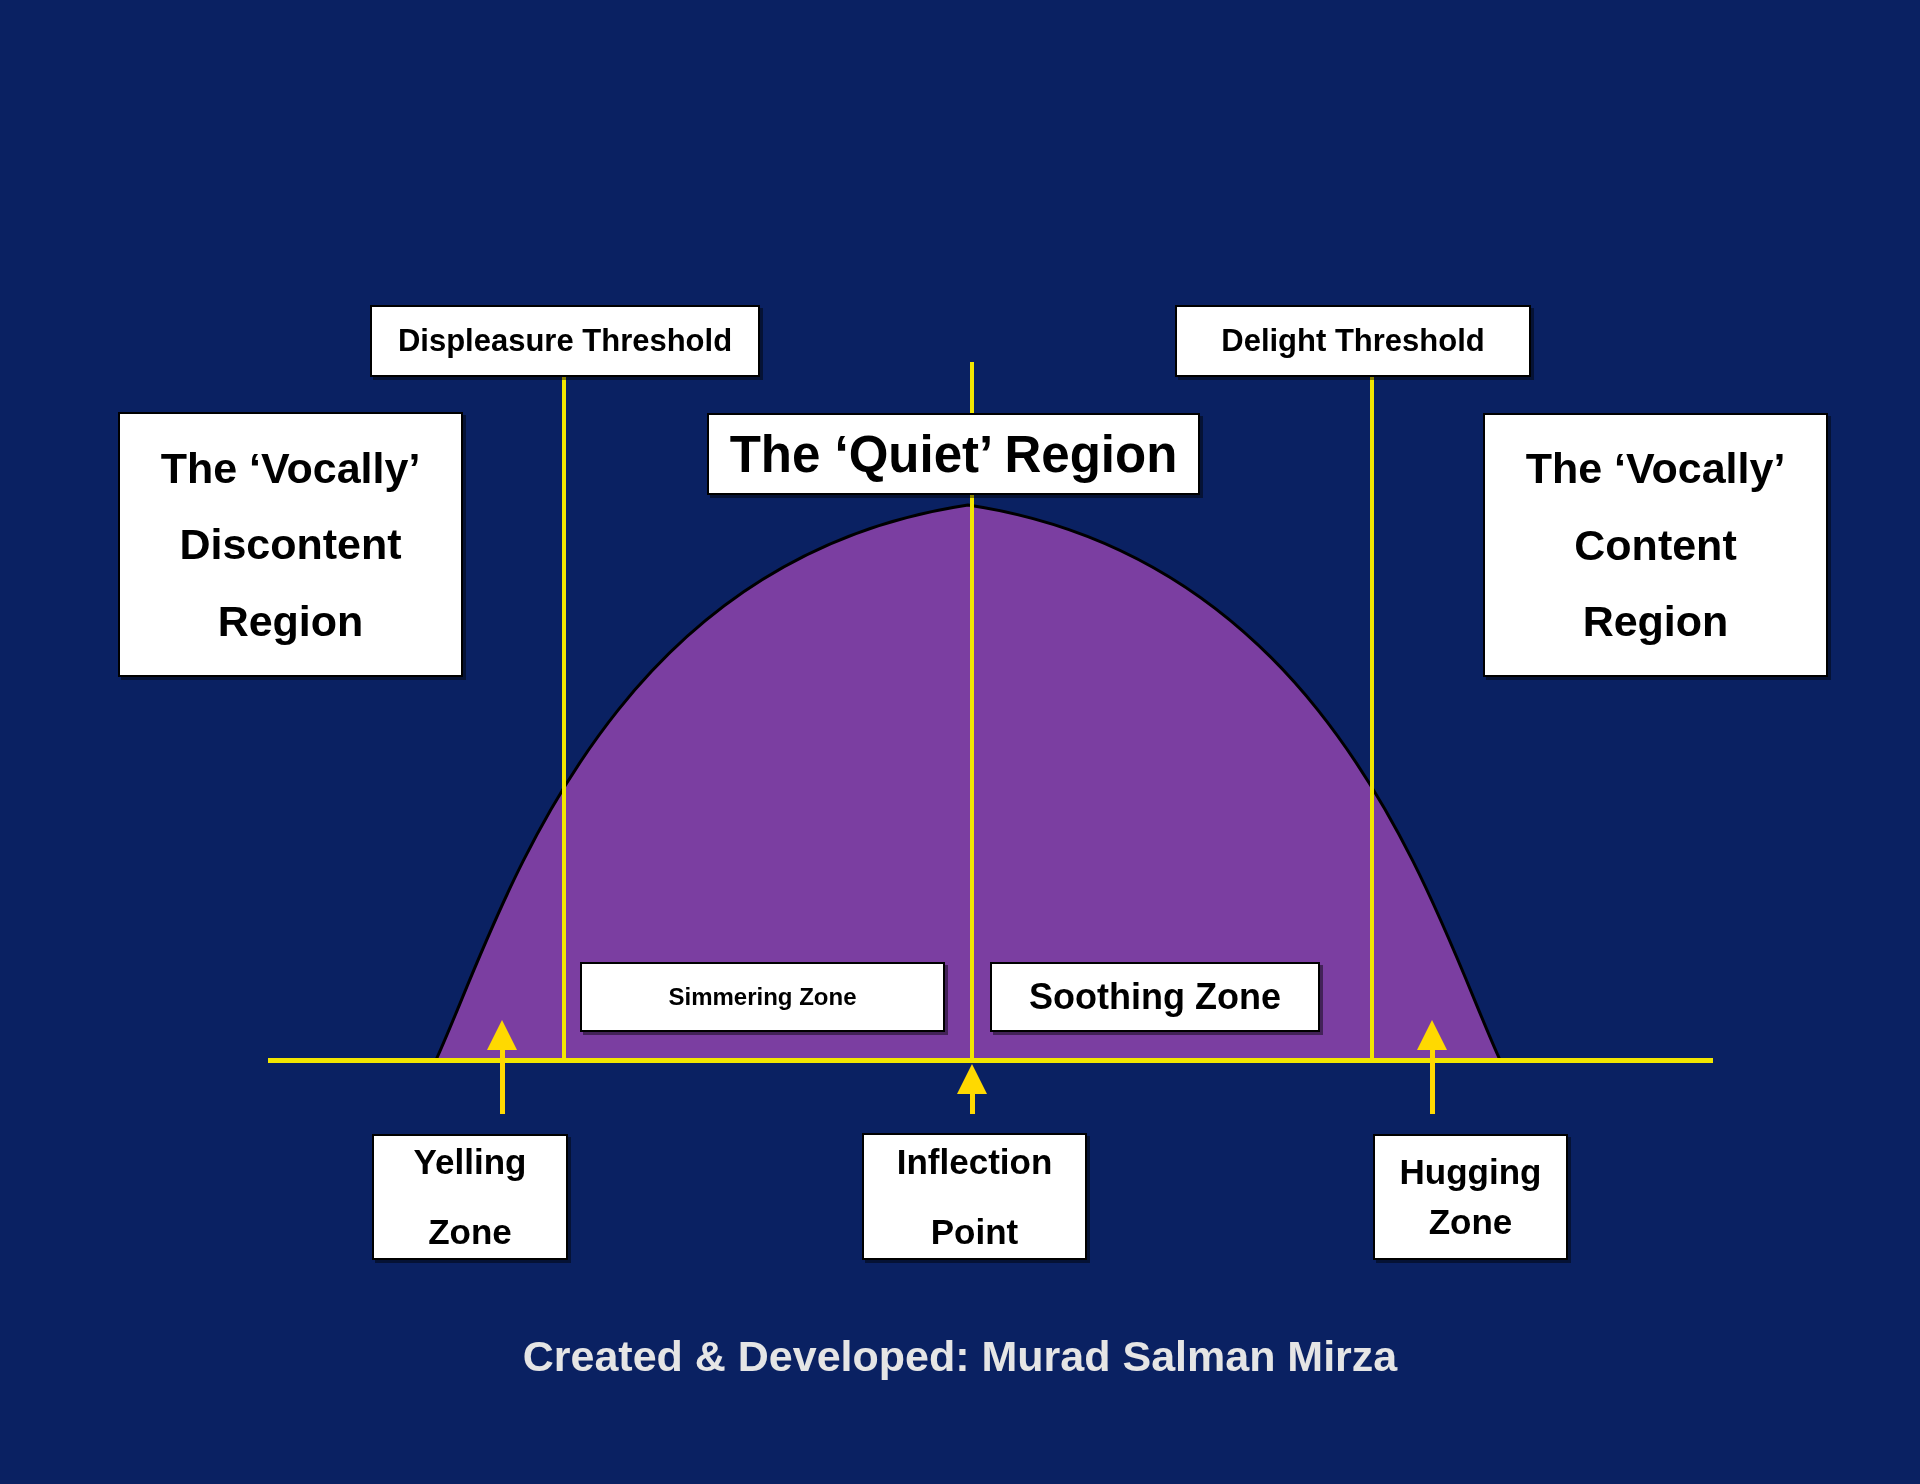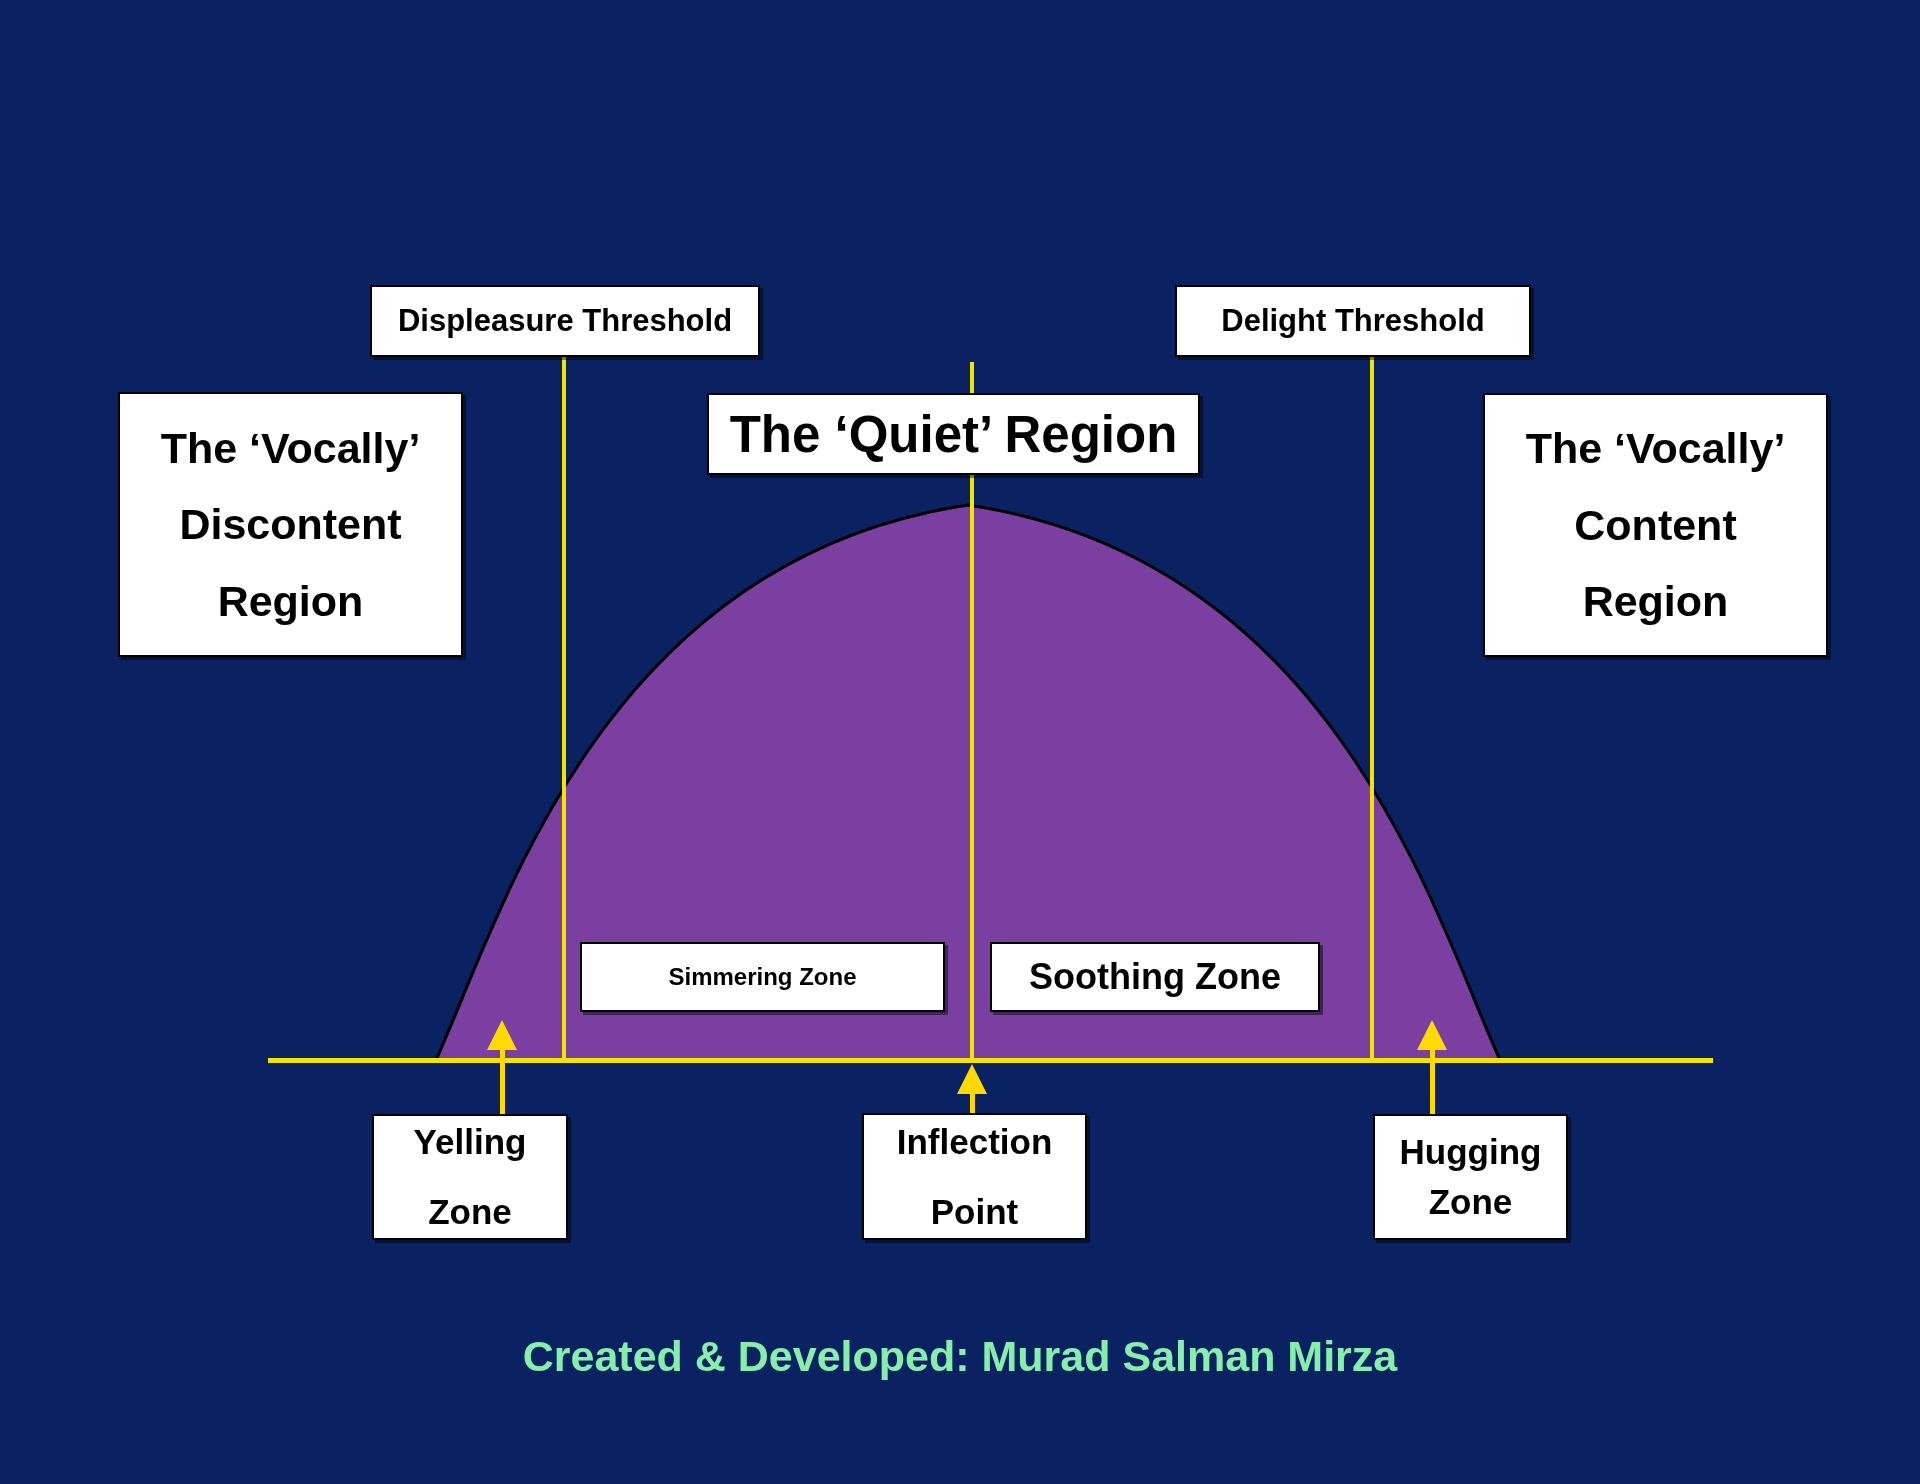--- a/index.html
+++ b/index.html
@@ -13,21 +13,21 @@
   .slide-title{
     position:absolute;left:0;top:92px;width:1920px;
     text-align:center;
     color:#FFFCEF;
     font-size:58px;font-weight:bold;
     letter-spacing:0px;
   }
   .credit{
     position:absolute;left:0;top:1332px;width:1920px;
     text-align:center;
-    color:#86efac;
+    color:#e5e5e5;
     font-size:43px;font-weight:bold;
   }
   svg.curve{position:absolute;left:0;top:0;}
   .yline{position:absolute;background:#F2E600;}
   .axis{left:268px;top:1058px;width:1445px;height:5px;}
   .vline{width:4px;}
   .vline-displeasure{left:562px;top:356px;height:704px;}
   .vline-center{left:970px;top:362px;height:698px;}
   .vline-delight{left:1370px;top:356px;height:704px;}
   .arrow-shaft{position:absolute;width:5px;background:#FFD900;}
@@ -40,20 +40,21 @@
   .wbox{
     position:absolute;
     background:#FFFFFF;
     border:2px solid #000000;
     box-shadow:3px 3px 0 rgba(0,0,0,0.45);
     color:#000000;font-weight:bold;
     display:flex;flex-direction:column;
     align-items:center;justify-content:center;
     text-align:center;
     box-sizing:border-box;
+    margin-top:20px;
   }
   .box-displeasure{left:370px;top:285px;width:390px;height:72px;font-size:31px;}
   .box-delight{left:1175px;top:285px;width:356px;height:72px;font-size:31px;}
   .box-discontent{left:118px;top:392px;width:345px;height:265px;font-size:43px;line-height:1.78;}
   .box-quiet{left:707px;top:393px;width:493px;height:82px;font-size:51px;}
   .box-content{left:1483px;top:393px;width:345px;height:264px;font-size:43px;line-height:1.78;}
   .box-simmering{left:580px;top:942px;width:365px;height:70px;font-size:24px;}
   .box-soothing{left:990px;top:942px;width:330px;height:70px;font-size:36px;}
   .box-yelling{left:372px;top:1114px;width:196px;height:126px;font-size:35px;line-height:1.42;gap:20px;}
   .box-inflection{left:862px;top:1113px;width:225px;height:127px;font-size:35px;line-height:1.42;gap:20px;}

